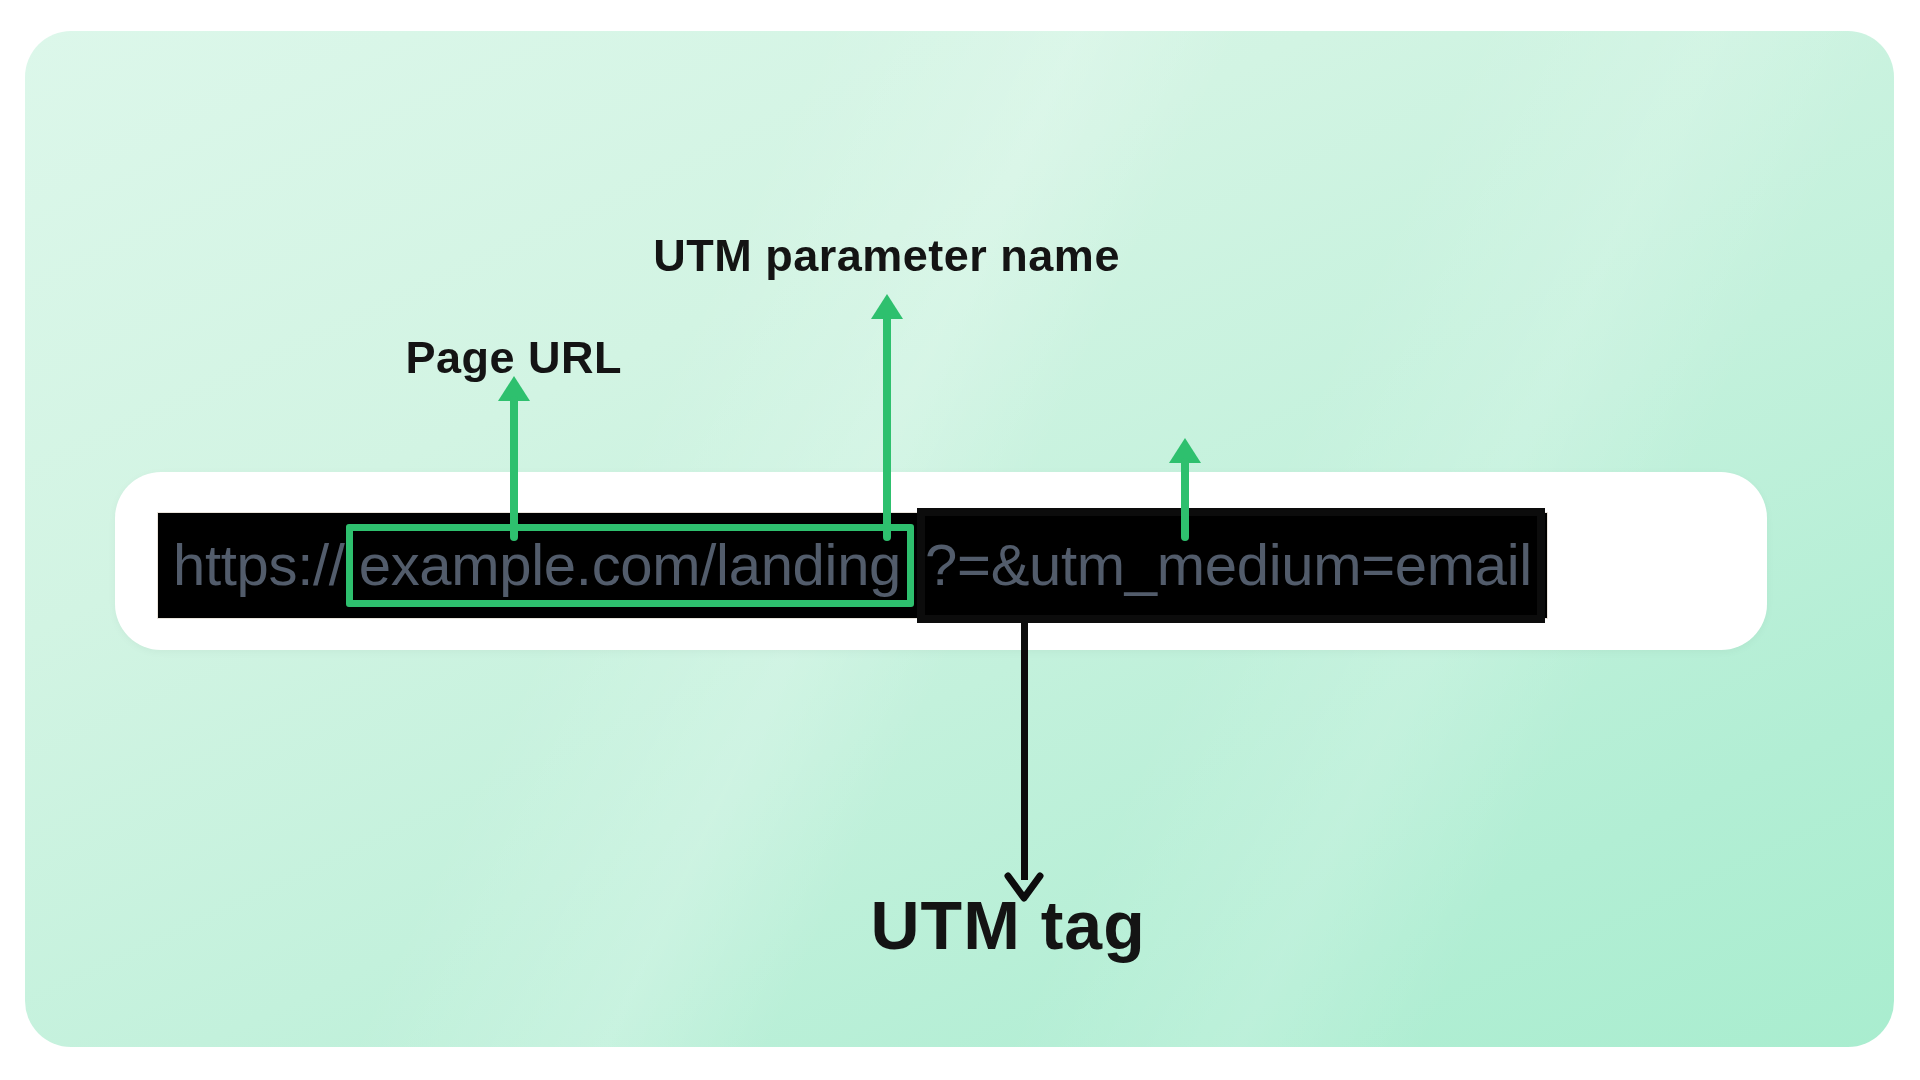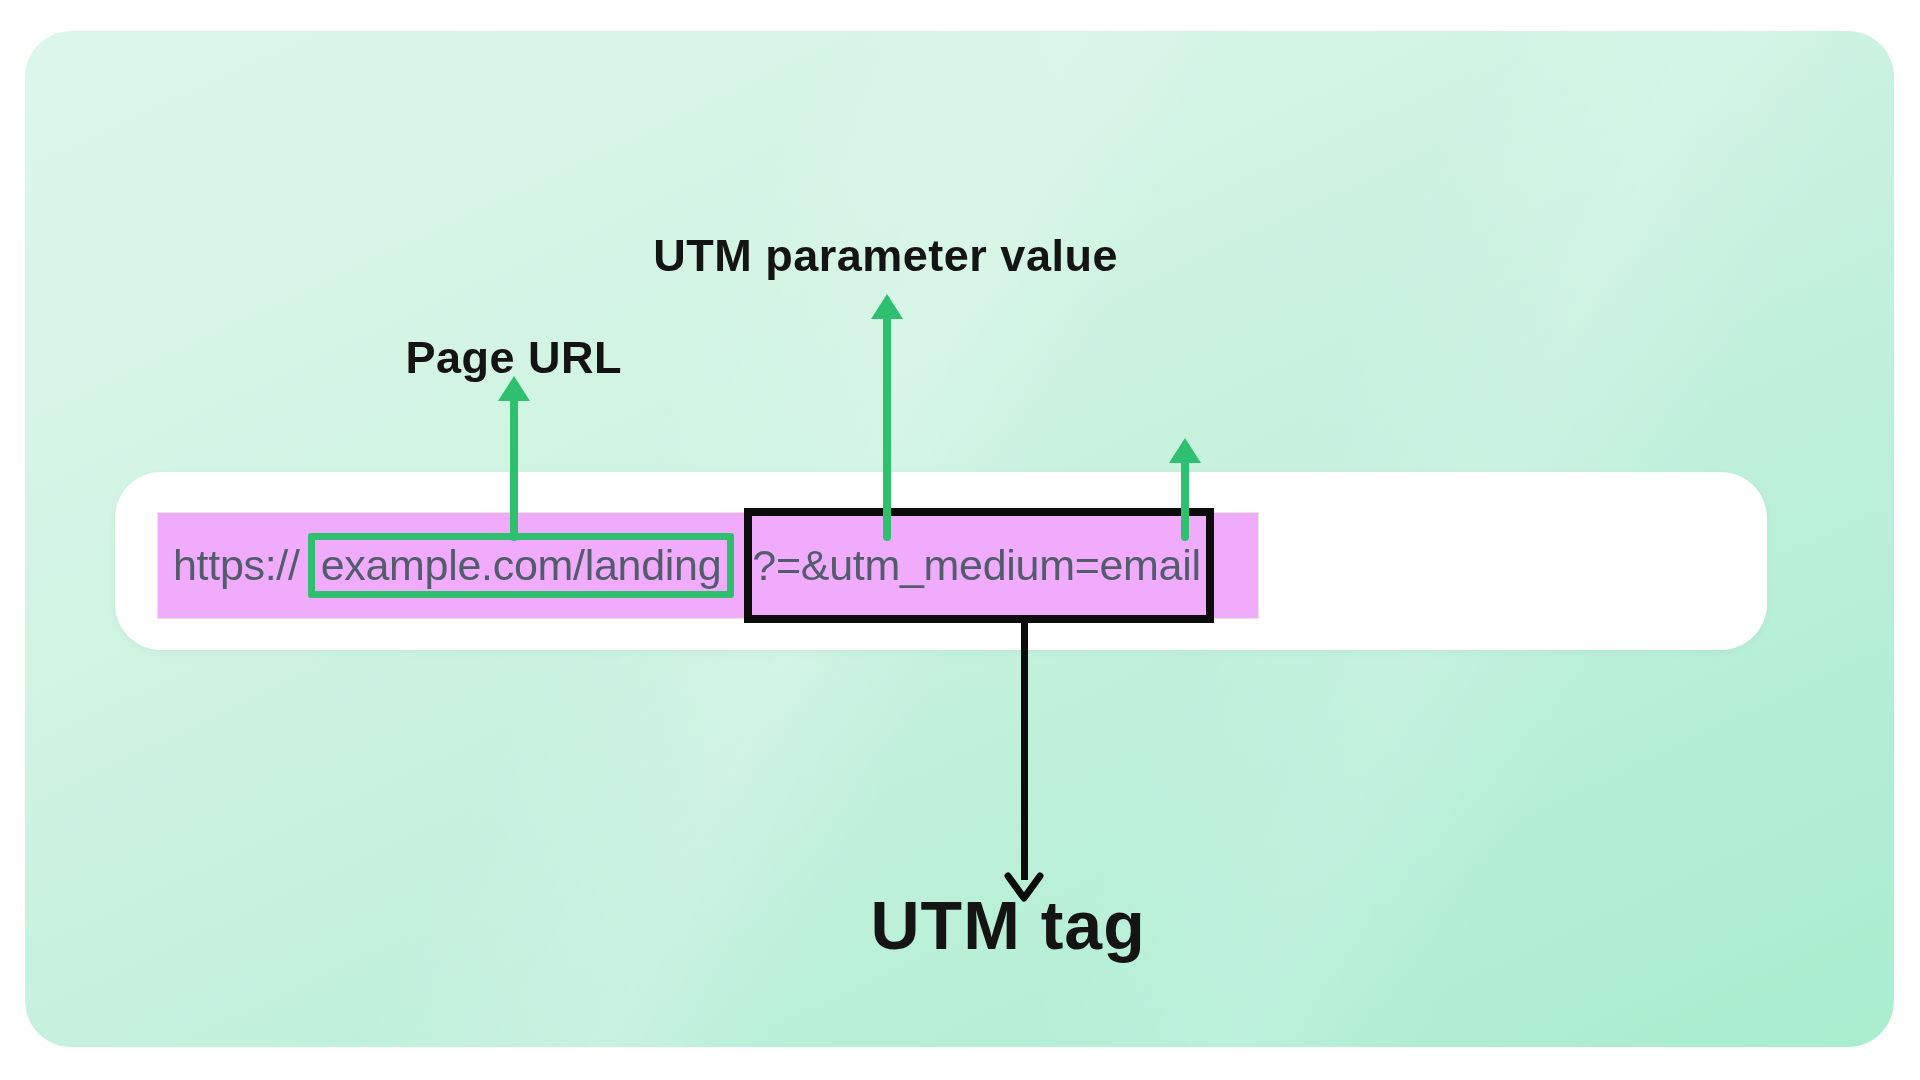--- a/index.html
+++ b/index.html
@@ -29,29 +29,29 @@
     background:#ffffff;border-radius:46px;
     box-shadow:0 2px 8px rgba(0,0,0,.04);
   }
 
   
   .bar{
     position:absolute;left:158px;top:513px;height:105px;
     min-width:1100px;
     display:flex;align-items:center;
     padding:0 2px 0 15px;
-    background:#f0abfc;
+    background:#000000;
     box-shadow:0 0 0 1px rgba(176,158,128,.28);
-    font-size:43px;line-height:1.15;color:var(--urltext);
+    font-size:58px;line-height:1.15;color:var(--urltext);
     white-space:nowrap;letter-spacing:-0.3px;
   }
   .seg{display:inline-block;line-height:1.15;}
   .greenbox{
     border:7px solid var(--green);
-    padding:1px 6px;margin:0 8px;border-radius:3px;
+    padding:1px 6px;margin:0 1px;border-radius:3px;
   }
   .blackbox{
     display:inline-flex;align-items:center;
     height:115px;border:8px solid var(--black);
     padding:0 5px 0 0;margin-left:2px;
   }
 
   
   .label{
     position:absolute;left:0;font-weight:700;color:var(--label);
@@ -85,21 +85,21 @@
     <span class="seg greenbox">example.com/landing</span>
     <span class="blackbox">
       <span class="seg">?</span>
       <span class="seg">=</span>
       <span class="seg">&amp;utm_medium=email</span>
     </span>
   </div>
 
   <div class="label" style="top: 332px; left: 405.492px;">Page URL</div>
 
-  <div class="label" style="top: 230px; left: 653.273px;">UTM parameter value</div>
+  <div class="label" style="top: 230px; left: 653.273px;">UTM parameter name</div>
 
 
   <div class="label label-big" style="top: 886px; left: 870.516px;">UTM tag</div>
 
   <div class="arrow" style="top: 376px; height: 165px; left: 497.992px;">
     <div class="head-up"></div>
     <div class="stem"></div>
   </div>
 
   <div class="arrow" style="top: 294px; height: 247px; left: 870.773px;">

